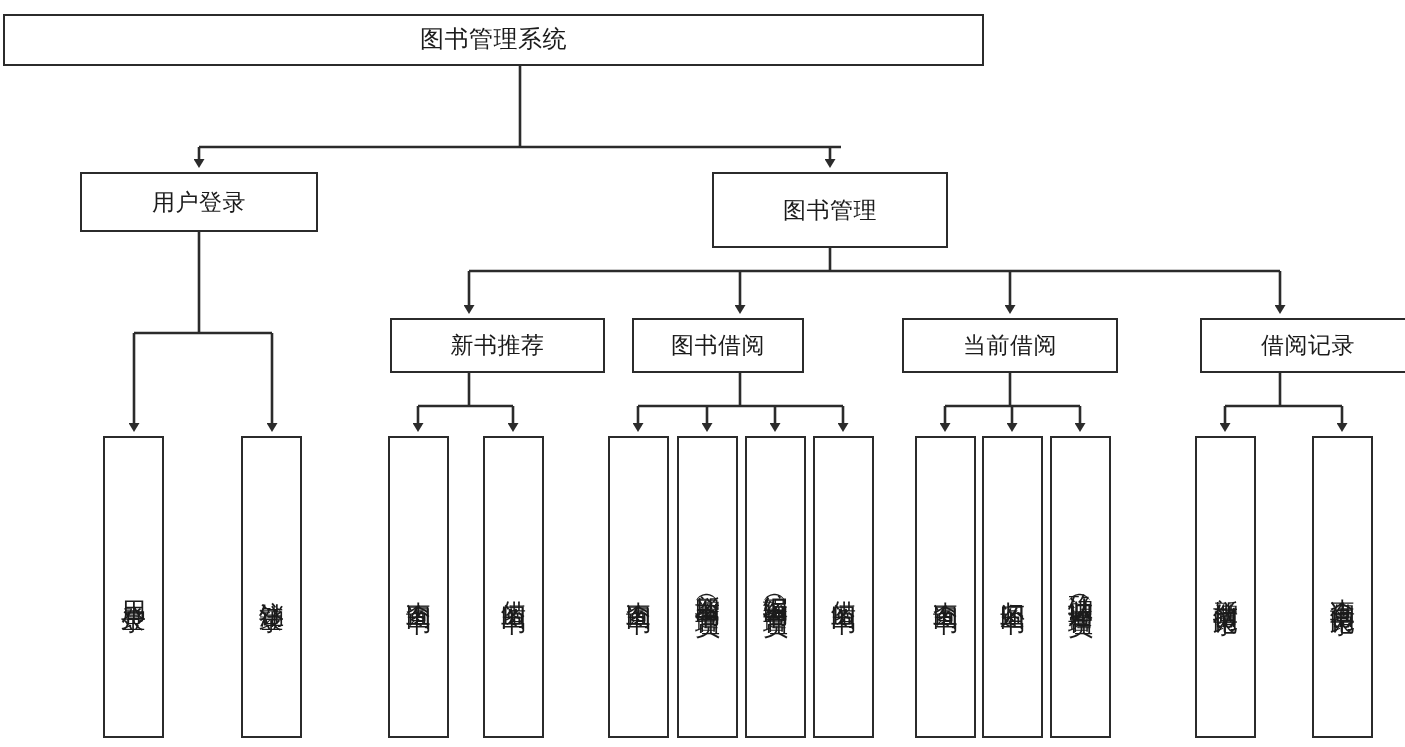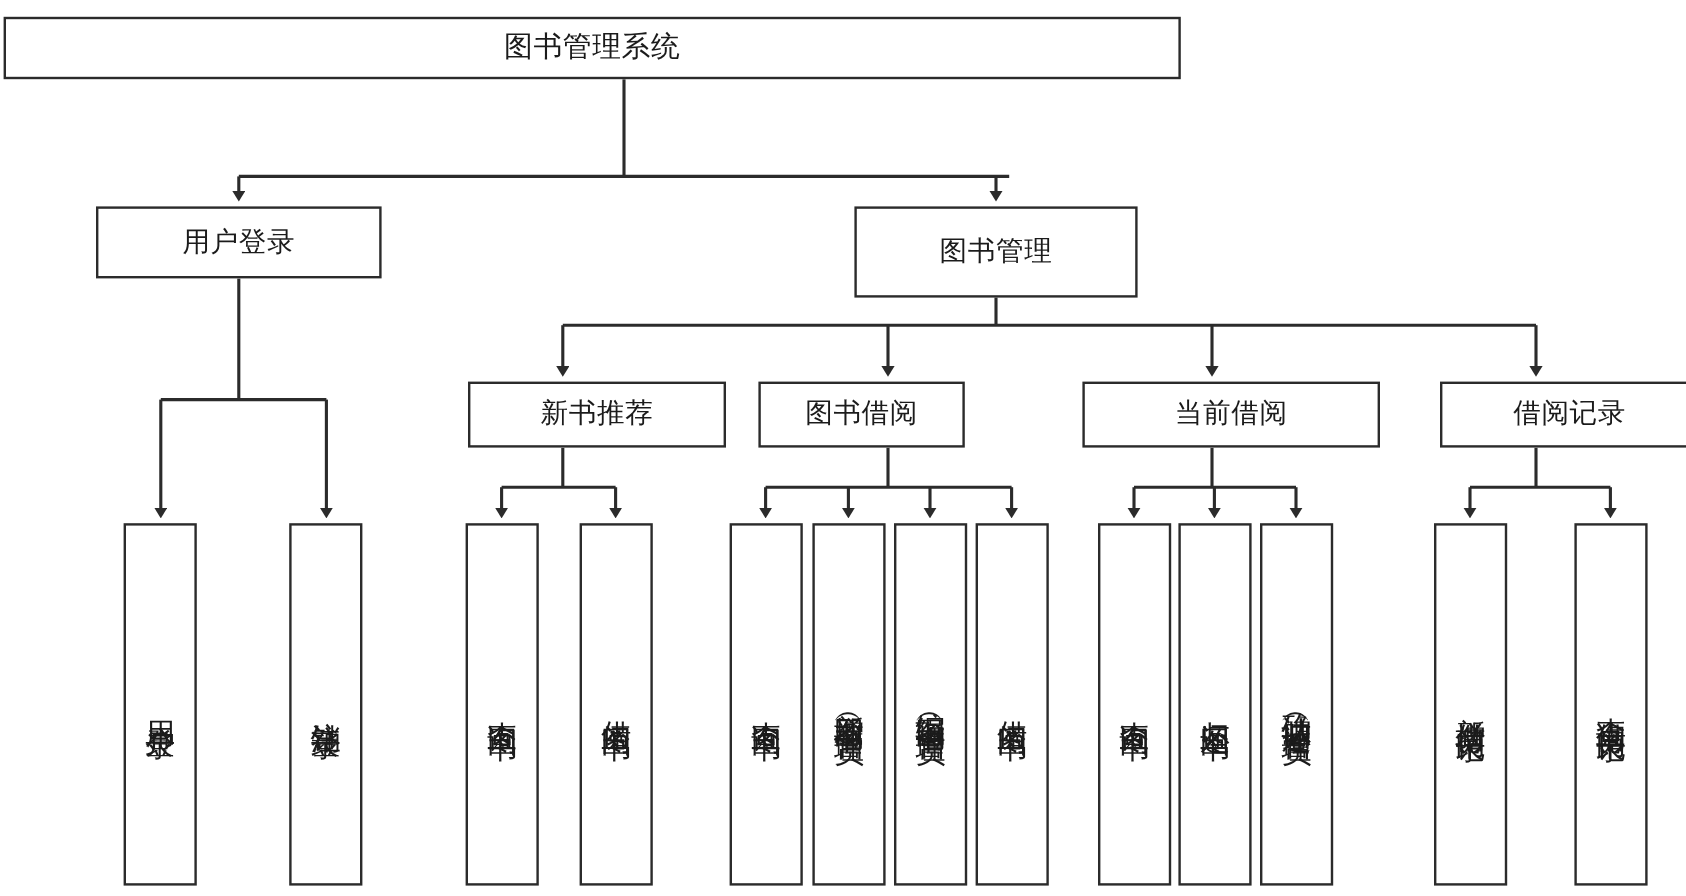--- a/index.html
+++ b/index.html
@@ -139,21 +139,21 @@
   <div class="node horiz" style="left:712px; top:172px; width:236px; height:76px;">
     <span class="node-label">图书管理</span>
   </div>
 
   <div class="node horiz" style="left:362px; top:318px; width:215px; height:55px;margin-left:28px;">
     <span class="node-label">新书推荐</span>
   </div>
   <div class="node horiz" style="left:632px; top:318px; width:172px; height:55px;">
     <span class="node-label">图书借阅</span>
   </div>
-  <div class="node horiz" style="left:902px; top:318px; width:248px; height:55px;justify-content:center;">
+  <div class="node horiz" style="left:902px; top:318px; width:216px; height:55px;justify-content:center;">
     <span class="node-label">当前借阅</span>
   </div>
   <div class="node horiz" style="left:1172px; top:318px; width:216px; height:55px;margin-left:28px;">
     <span class="node-label">借阅记录</span>
   </div>
 
   <div class="node vert" style="left:103px; top:436px; width:61px; height:302px;">
     <span class="node-label">用户登录</span>
   </div>
   <div class="node vert" style="left:241px; top:436px; width:61px; height:302px;">

